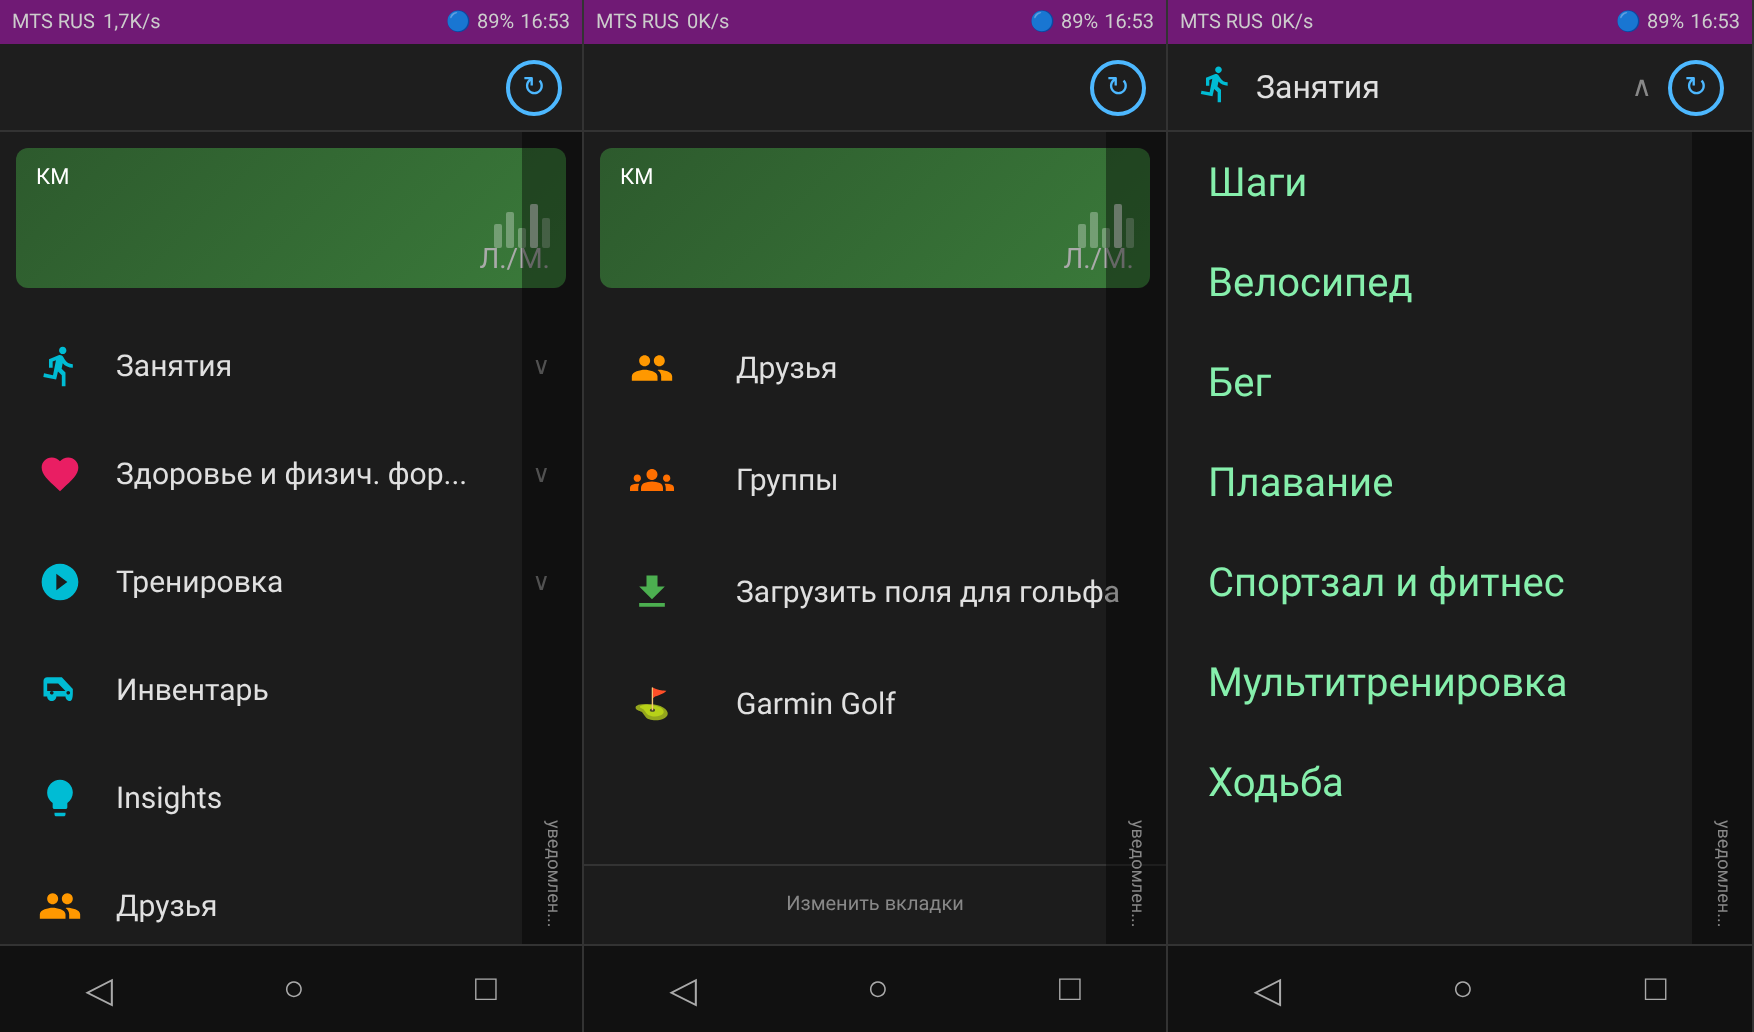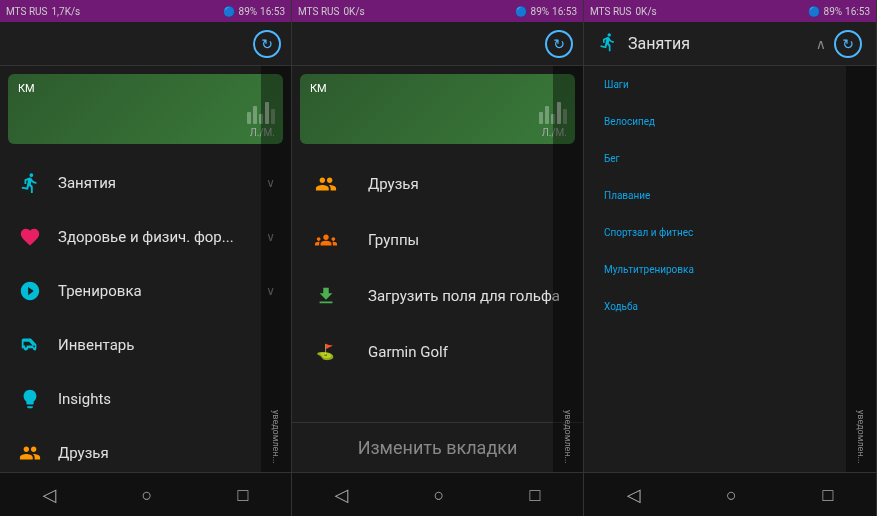--- a/index.html
+++ b/index.html
@@ -86,21 +86,21 @@
 
     .partial-card-green {
       background: linear-gradient(135deg, #2d5a2d, #3a7a3a);
     }
 
     .card-label {
       position: absolute;
       bottom: 6px;
       right: 8px;
       color: #aaa;
-      font-size: 10px;
+      font-size: 14px;
       margin-left: 44px;
     }
 
     .card-chart {
       position: absolute;
       bottom: 20px;
       right: 8px;
       display: flex;
       gap: 2px;
       align-items: flex-end;
@@ -183,30 +183,30 @@
       font-size: 15px;
       cursor: pointer;
       display: flex;
       align-items: center;
       gap: 14px;
     }
 
     .submenu-bottom-btn {
       text-align: center;
       color: #888;
-      font-size: 18px;
+      font-size: 10px;
       padding: 14px;
       border-top: 1px solid #333;
       cursor: pointer;
     }
 
     .activities-subitem {
       padding: 13px 20px;
-      color: #0ea5e9;
-      font-size: 10px;
+      color: #86efac;
+      font-size: 20px;
       cursor: pointer;
     }
 
     
     .edge-hint {
       position: absolute;
       right: 0;
       top: 66px;
       width: 30px;
       bottom: 44px;

